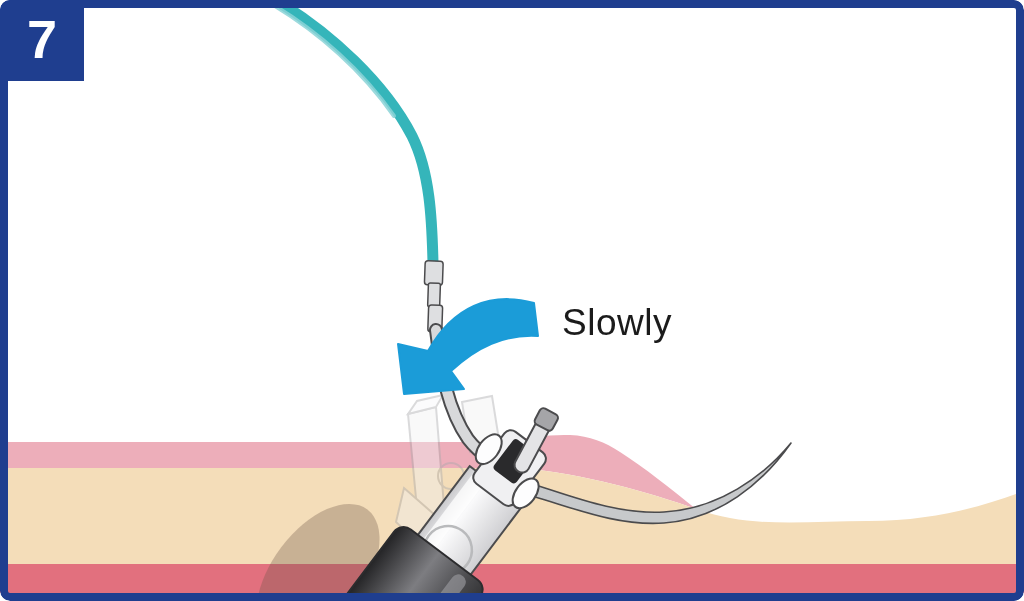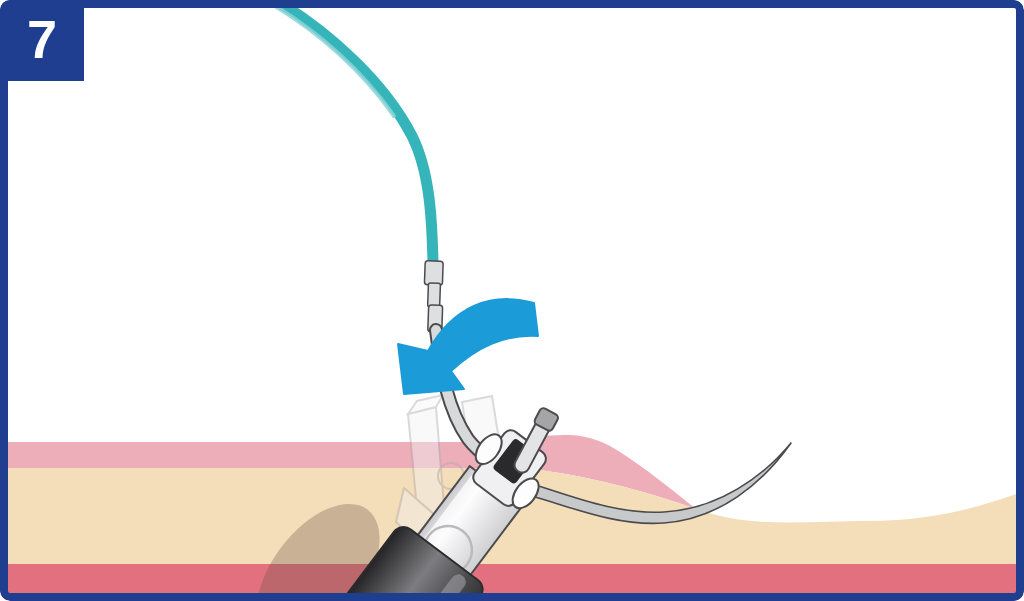--- a/index.html
+++ b/index.html
@@ -91,20 +91,21 @@
     </g>
 
     <g transform="rotate(28 520 470)">
       <rect x="512" y="406" width="15" height="66" rx="7" fill="#E4E4E6" style="stroke:var(--metal_outline,#4B4B4D)" stroke-width="2"></rect>
       <rect x="509.5" y="404" width="20" height="18" rx="4" fill="#A5A5A8" style="stroke:var(--metal_outline,#4B4B4D)" stroke-width="2"></rect>
     </g>
 
     <path d="M 534 303 C 490 291 453 307 428 351 L 398 344 L 404 394 L 464 389 L 451 371 C 477 347 504 334 538 336 Z" style="fill:var(--arrow_blue,#1B9CD8);stroke:var(--arrow_blue,#1B9CD8)" stroke-width="2" stroke-linejoin="round"></path>
   </svg>
 
+  <div class="annotation">Slowly</div>
 
   <div class="frame"></div>
 
   <div class="step-badge">
     <span>7</span>
   </div>
 
 </div>
 
 </body></html>

